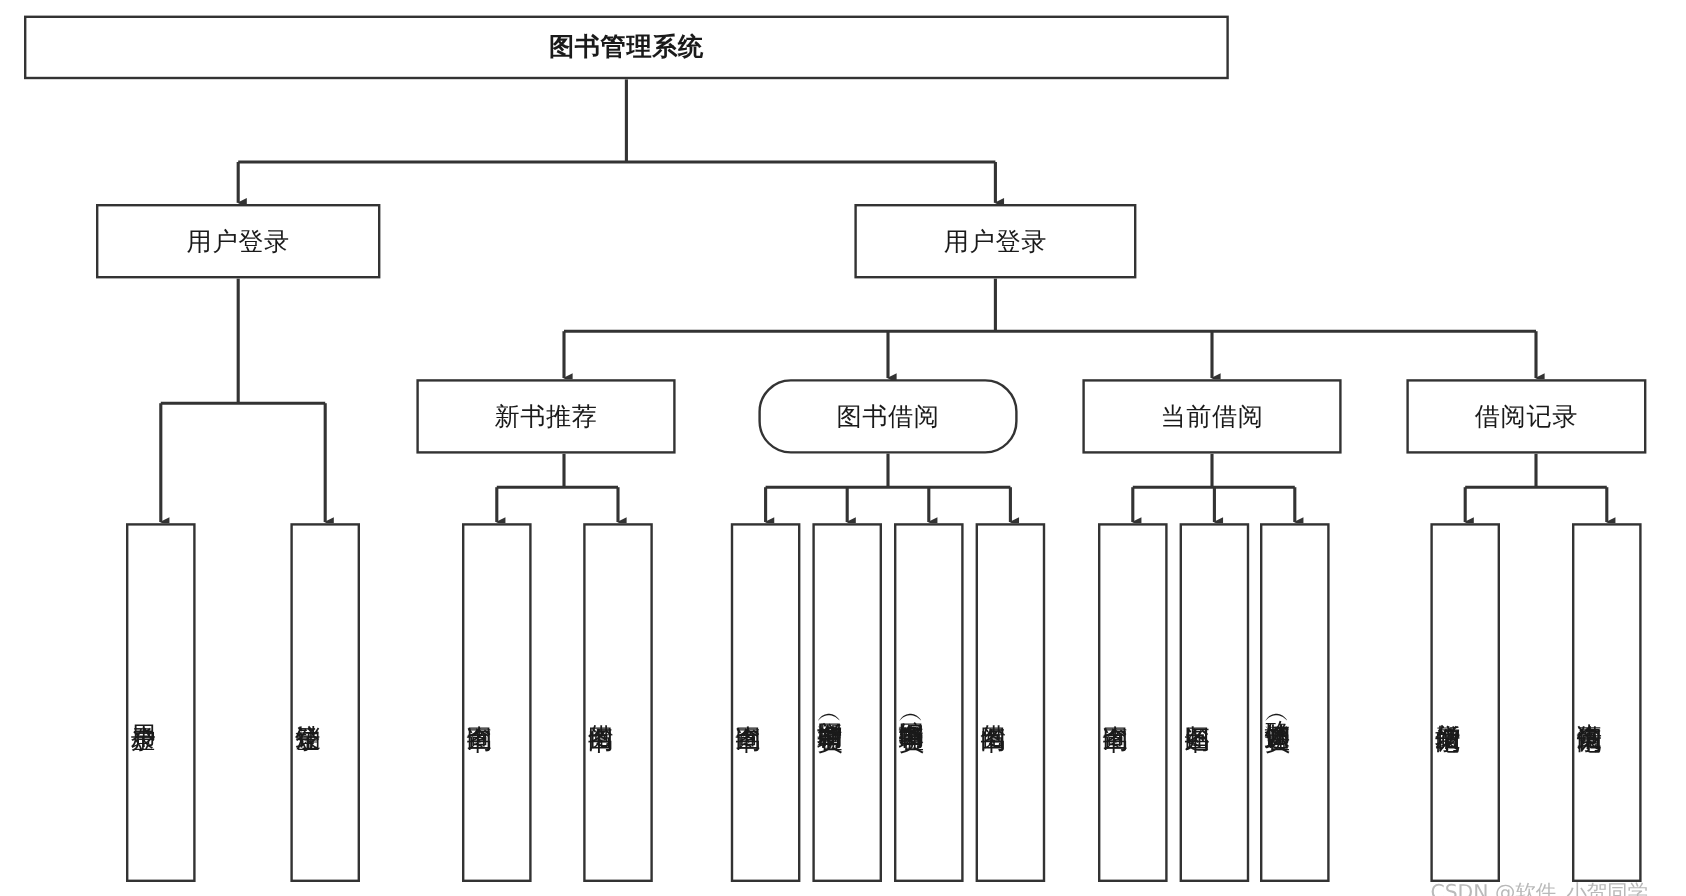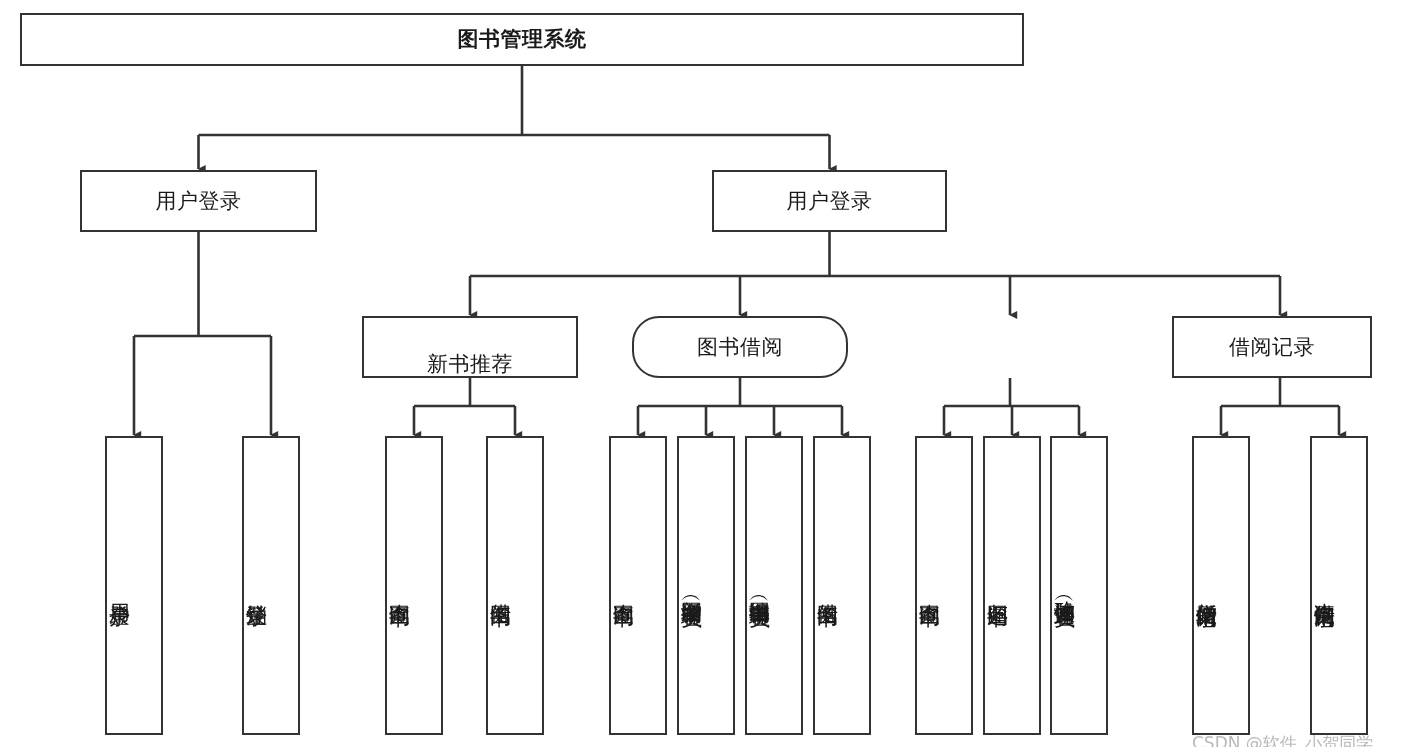--- a/index.html
+++ b/index.html
@@ -119,25 +119,28 @@
     <span class="label">图书管理系统</span>
   </div>
 
   <div class="node horizontal" style="left: 80px; top: 170px; width: 237px; height: 62px;">
     <span class="label">用户登录</span>
   </div>
   <div class="node horizontal" style="left: 712px; top: 170px; width: 235px; height: 62px;">
     <span class="label">用户登录</span>
   </div>
 
-  <div class="node horizontal" style="left: 362px; top: 316px; width: 216px; height: 62px; align-items: flex-end;">
+  <div class="node horizontal" style="left: 347px; top: 316px; width: 216px; height: 62px;">
     <span class="label">新书推荐</span>
   </div>
   <div class="node horizontal" style="left: 632px; top: 316px; width: 216px; height: 62px; border-radius: 27px;">
     <span class="label">图书借阅</span>
+  </div>
+  <div class="node horizontal" style="left: 902px; top: 316px; width: 216px; height: 62px;">
+    <span class="label">当前借阅</span>
   </div>
   <div class="node horizontal" style="left: 1172px; top: 316px; width: 200px; height: 62px;">
     <span class="label">借阅记录</span>
   </div>
 
   <div class="node vertical" style="left: 105px; top: 436px; width: 58px; height: 299px;">
     <span class="label">用户登录</span>
   </div>
   <div class="node vertical" style="left: 242px; top: 436px; width: 58px; height: 299px;">
     <span class="label">注销登录</span>

